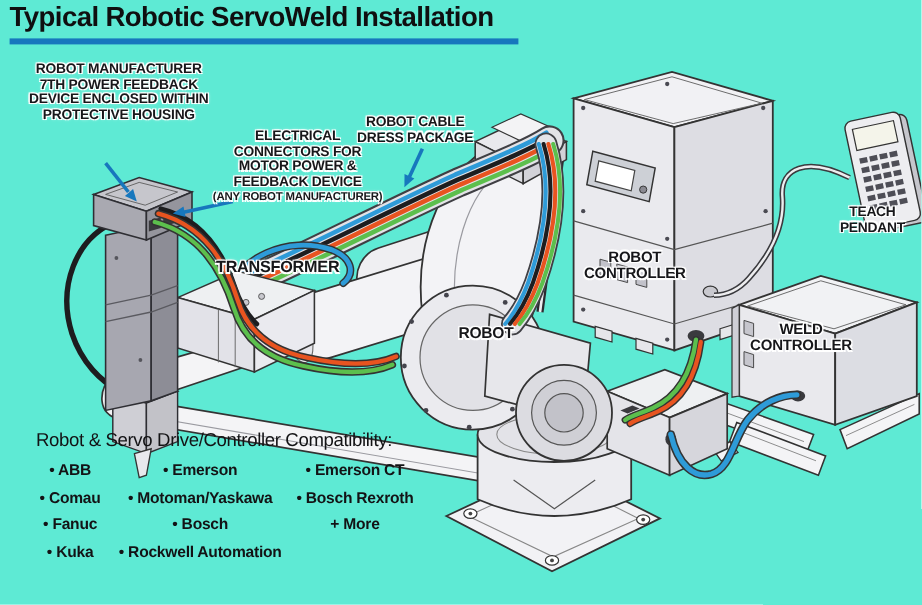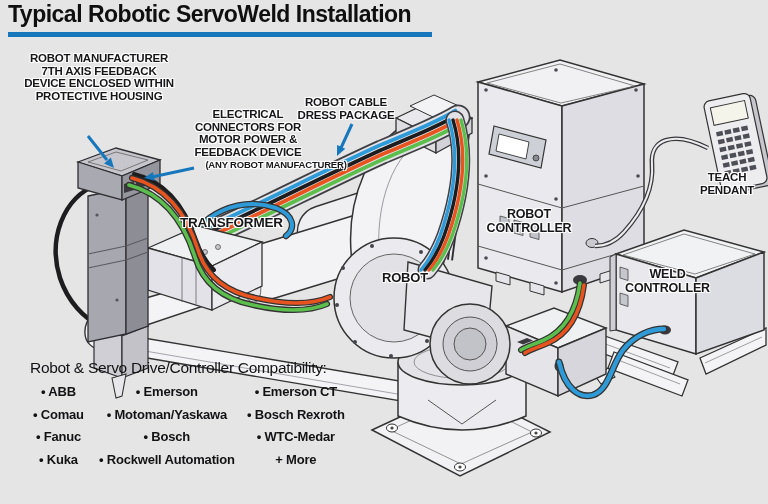--- a/index.html
+++ b/index.html
@@ -1,28 +1,28 @@
 <!DOCTYPE html>
 <html><head>
 <meta charset="utf-8">
 <style>
   html,body{margin:0;padding:0;background:#fff;}
-  .stage{position:relative;width:768px;height:504px;background:#e5e5e5;overflow:hidden;
+  .stage{position:relative;width:768px;height:504px;background:#5eead4;overflow:hidden;
          font-family:"Liberation Sans",sans-serif;}
   .title{position:absolute;left:8px;top:1px;font-size:23px;font-weight:700;
          letter-spacing:-0.5px;color:#0f0f10;white-space:nowrap;}
   .title-rule{position:absolute;left:8px;top:32px;width:424px;height:4.5px;background:#1777bd;}
   svg.diagram{position:absolute;left:0;top:0;}
   .lbl{position:absolute;font-weight:700;color:#17171a;text-align:center;
        white-space:pre-line;line-height:1.1;letter-spacing:-0.2px;
        text-shadow:-1px -1px 0 #fff,1px -1px 0 #fff,-1px 1px 0 #fff,1px 1px 0 #fff,0 0 3px #fff;}
   #lbl-feedback{left:10px;top:52px;width:178px;font-size:11.5px;}
   #lbl-feedback-note{left:10px;top:103px;width:178px;font-size:9.5px;line-height:1.08;}
   #lbl-connectors{left:180px;top:108px;width:136px;font-size:11.5px;}
-  #lbl-connectors-note{left:177px;top:160px;width:142px;font-size:9.5px;margin-left:28px;}
+  #lbl-connectors-note{left:177px;top:160px;width:142px;font-size:9.5px;}
   #lbl-dress{left:288px;top:96px;width:116px;font-size:11.5px;}
   #lbl-transformer{left:147px;top:216px;font-size:13.5px;text-align:left;padding-left:33px;}
   #lbl-actuator{left:26px;top:234px;width:124px;font-size:13.5px;color:#1777bd;line-height:1.15;}
   #lbl-robot{left:382px;top:271px;font-size:13px;text-align:left;}
   #lbl-robot-controller{left:486px;top:208px;width:86px;font-size:12.5px;}
   #lbl-weld-controller{left:620px;top:268px;width:95px;font-size:12.5px;}
   #lbl-teach-pendant{left:688px;top:171px;width:78px;font-size:11.5px;}
   .compat{position:absolute;left:0;top:0;color:#131315;}
   .compat-head{position:absolute;left:30px;top:359px;font-size:15.5px;font-weight:400;
                letter-spacing:-0.3px;white-space:nowrap;}
@@ -276,21 +276,21 @@
         <polygon points="144,178 154.7,180.8 152.9,172" stroke="none"></polygon>
       </g>
       <g>
         <path d="M352,124 L340,150" stroke-width="3" fill="none"></path>
         <polygon points="337,156 345.3,148.8 337.1,145" stroke="none"></polygon>
       </g>
     </g>
   </svg>
 
   <div class="lbl" id="lbl-feedback">ROBOT MANUFACTURER
-7TH AXIS FEEDBACK
+7TH POWER FEEDBACK
 DEVICE ENCLOSED WITHIN
 PROTECTIVE HOUSING</div>
   <div class="lbl" id="lbl-connectors">ELECTRICAL
 CONNECTORS FOR
 MOTOR POWER &amp;
 FEEDBACK DEVICE</div>
   <div class="lbl" id="lbl-connectors-note">(ANY ROBOT MANUFACTURER)</div>
   <div class="lbl" id="lbl-dress">ROBOT CABLE
 DRESS PACKAGE</div>
   <div class="lbl" id="lbl-transformer">TRANSFORMER</div>
@@ -312,18 +312,17 @@
     </div>
     <div class="compat-col" id="col2">
       <div>• Emerson</div>
       <div>• Motoman/Yaskawa</div>
       <div>• Bosch</div>
       <div>• Rockwell Automation</div>
     </div>
     <div class="compat-col" id="col3">
       <div>• Emerson CT</div>
       <div>• Bosch Rexroth</div>
-      <div>• WTC-Medar</div>
       <div>+ More</div>
     </div>
   </div>
 
 </div>
 
 </body></html>

